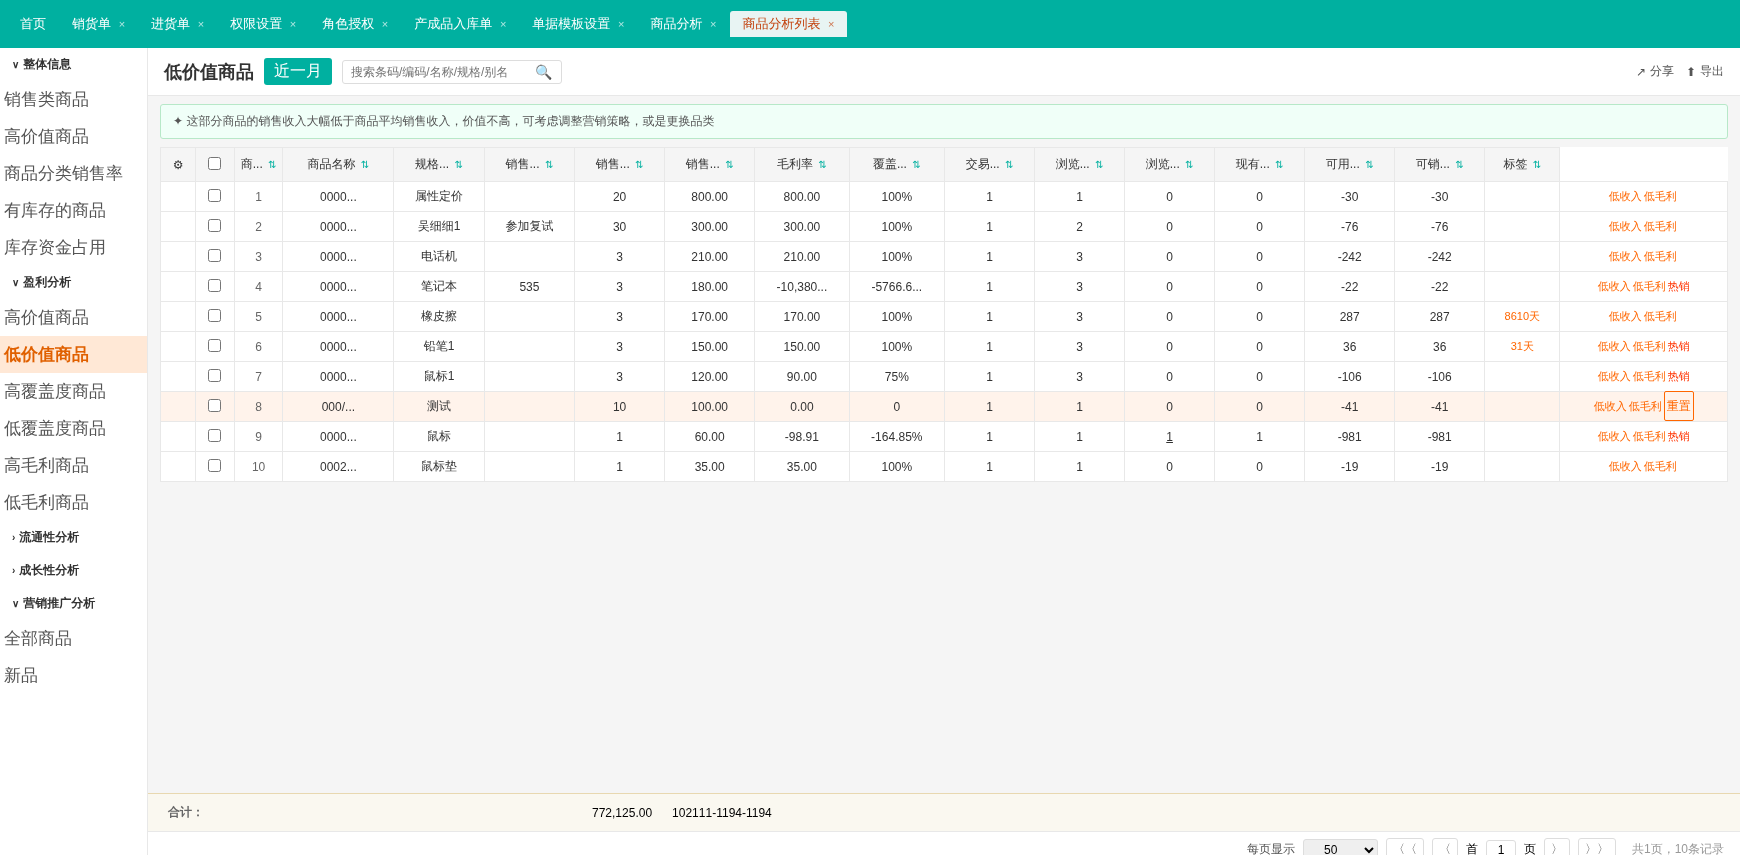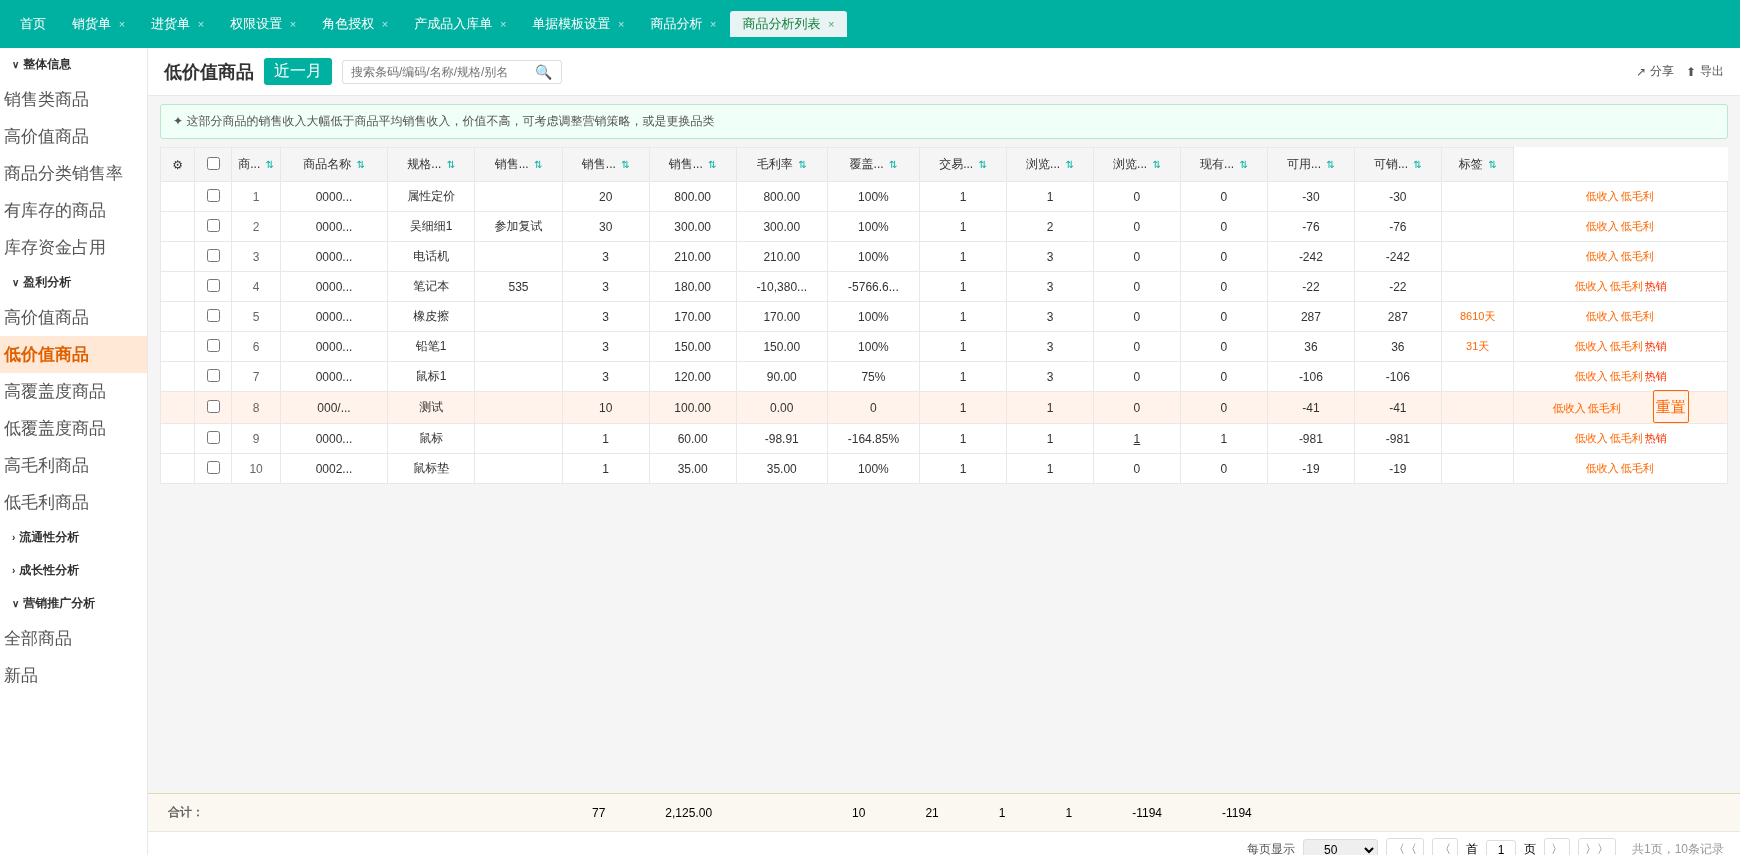--- a/index.html
+++ b/index.html
@@ -15,21 +15,21 @@
       gap: 2px;
     }
     .nav-item {
       color: white;
       padding: 4px 12px;
       cursor: pointer;
       border-radius: 3px 3px 0 0;
       font-size: 13px;
       white-space: nowrap;
     }
-    .nav-item.active { background: #e8f4f3; color: #15803d; }
+    .nav-item.active { background: #e8f4f3; color: #c2410c; }
     .nav-item .close-x { margin-left: 4px; opacity: 0.7; font-size: 11px; }
 
     
     .main-layout {
       display: flex;
       height: calc(855px - 36px);
     }
 
     
     .sidebar {
@@ -159,21 +159,21 @@
       padding: 6px 6px;
       text-align: center;
       border: 1px solid #e8e8e8;
       color: #333;
       white-space: nowrap;
     }
     tbody tr.highlighted { background: #fff3eb; }
     .tag-low-income { color: #ff6600; font-size: 11px; margin-right: 2px; }
     .tag-low-margin { color: #ff6600; font-size: 11px; margin-right: 2px; }
     .tag-hot { color: #ff3300; font-size: 11px; }
-    .tag-urgent { color: #ff6600; font-size: 15px; border: 1px solid #ff6600; padding: 7px 2px; border-radius: 2px; margin-left: 30px; }
+    .tag-urgent { color: #ff6600; font-size: 12px; border: 1px solid #ff6600; padding: 7px 2px; border-radius: 2px; }
     .link-underline { text-decoration: underline; color: #333; cursor: pointer; }
     .zero-day { color: #ff6600; font-size: 11px; }
 
     
     .pagination-bar {
       background: white;
       border-top: 1px solid #e8e8e8;
       display: flex;
       align-items: center;
       justify-content: flex-end;
@@ -523,21 +523,21 @@
     <td>-19</td>
     <td></td>
     <td><span class="tag-low-income">低收入</span><span class="tag-low-margin">低毛利</span></td>
   </tr>
           </tbody>
       </table>
     </div>
 
     <div class="footer-bar">
       <span class="footer-bar-label">合计：</span>
-      <div style="display:flex; gap:60px; margin-left: 380px; align-items:center;">
+      <div style="display:flex; margin-left: 380px; align-items:center;">
         <span>77</span>
         <span>2,125.00</span>
         <span style="margin-left:20px;"></span>
         <span>10</span>
         <span>21</span>
         <span>1</span>
         <span>1</span>
         <span>-1194</span>
         <span>-1194</span>
       </div>

